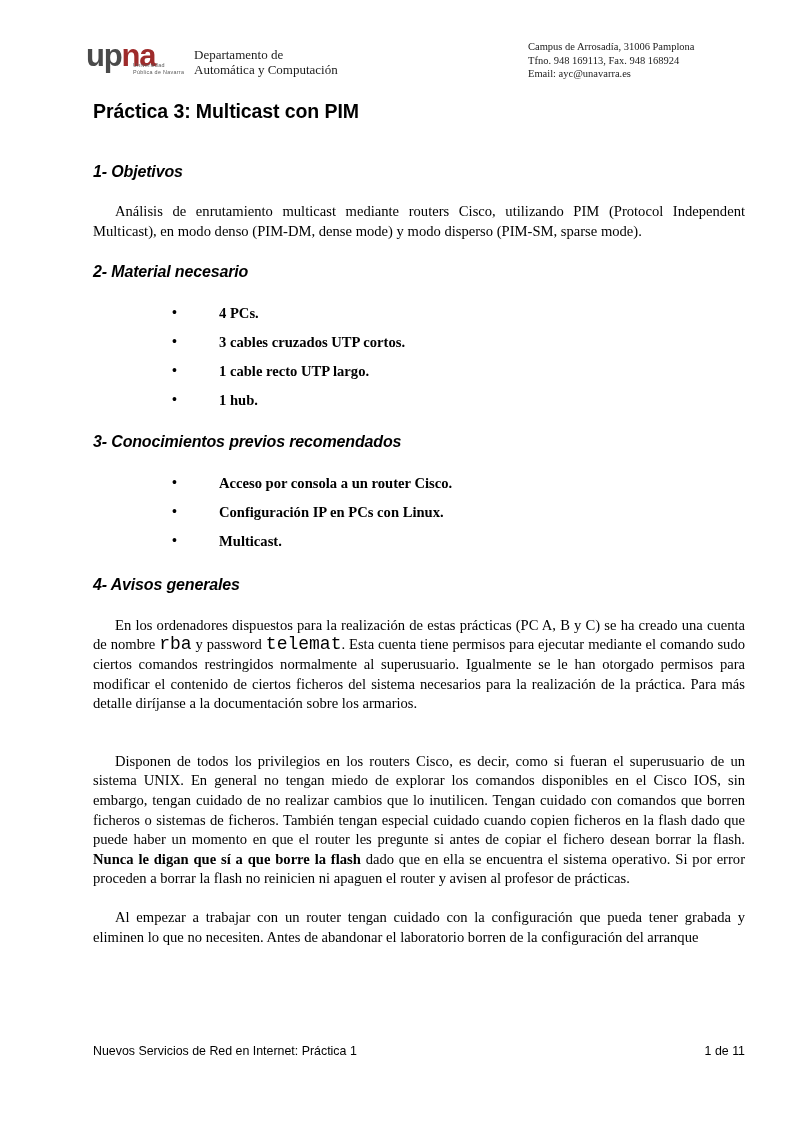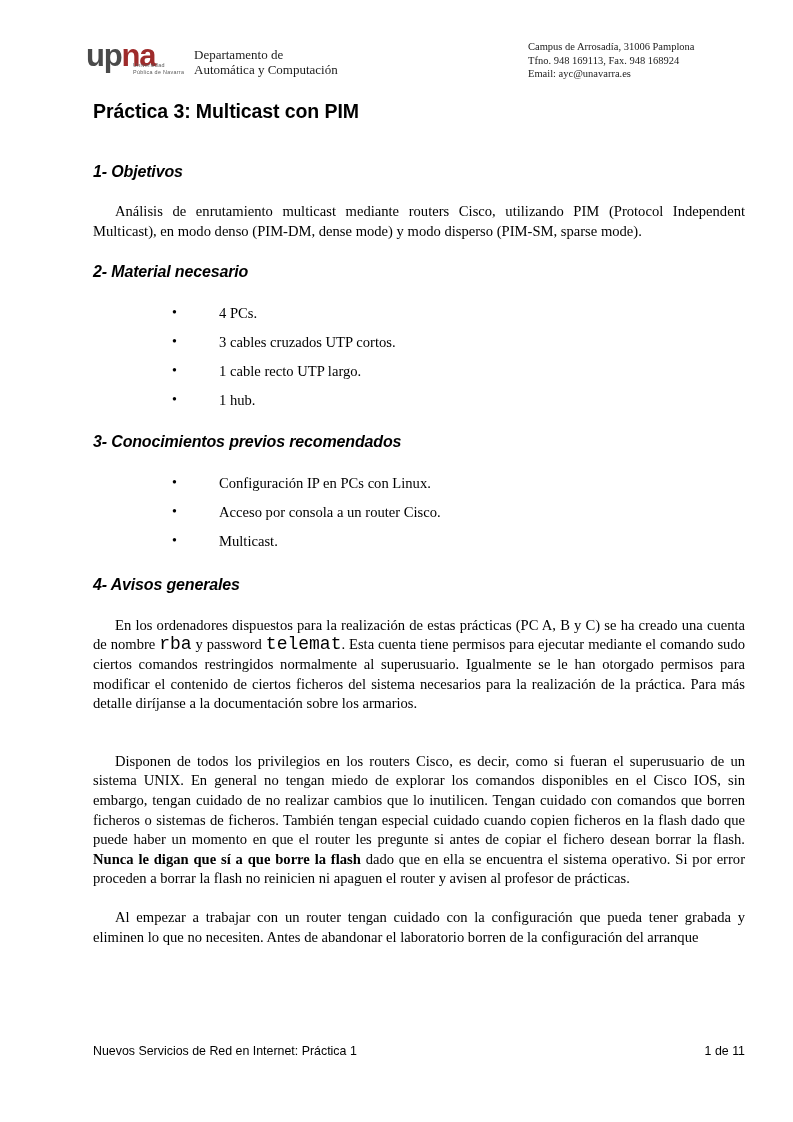--- a/index.html
+++ b/index.html
@@ -136,20 +136,21 @@
     padding: 0;
   }
   ul.bullets li {
     position: relative;
     font-family: "Liberation Serif", "DejaVu Serif", serif;
     font-size: 14.6px;
     line-height: 19.6px;
     padding-left: 126px;
     margin-bottom: 9.5px;
     color: #000;
+    font-weight: bold;
   }
   ul.bullets li::before {
     content: "\2022";
     position: absolute;
     left: 79px;
     top: -1px;
     font-size: 14px;
     color: #000;
   }
 
@@ -224,22 +225,22 @@
       <li>3 cables cruzados UTP cortos.</li>
       <li>1 cable recto UTP largo.</li>
       <li>1 hub.</li>
     </ul>
 
     <div class="sp-list-to-s3"></div>
 
     <h2 class="section">3- Conocimientos previos recomendados</h2>
     <div class="sp-s3-to-list"></div>
     <ul class="bullets">
+      <li>Acceso por consola a un router Cisco.</li>
       <li>Configuración IP en PCs con Linux.</li>
-      <li>Acceso por consola a un router Cisco.</li>
       <li>Multicast.</li>
     </ul>
 
     <div class="sp-list-to-s4"></div>
 
     <h2 class="section">4- Avisos generales</h2>
     <div class="sp-s4-to-p"></div>
 
     <p class="body"><span>En los ordenadores dispuestos para la realización de estas prácticas (PC A, B y C) se ha creado una cuenta de nombre </span><span class="mono">rba</span><span> y password </span><span class="mono">telemat</span><span>. Esta cuenta tiene permisos para ejecutar mediante el comando sudo ciertos comandos restringidos normalmente al superusuario. Igualmente se le han otorgado permisos para modificar el contenido de ciertos ficheros del sistema necesarios para la realización de la práctica. Para más detalle diríjanse a la documentación sobre los armarios.</span></p>
 

